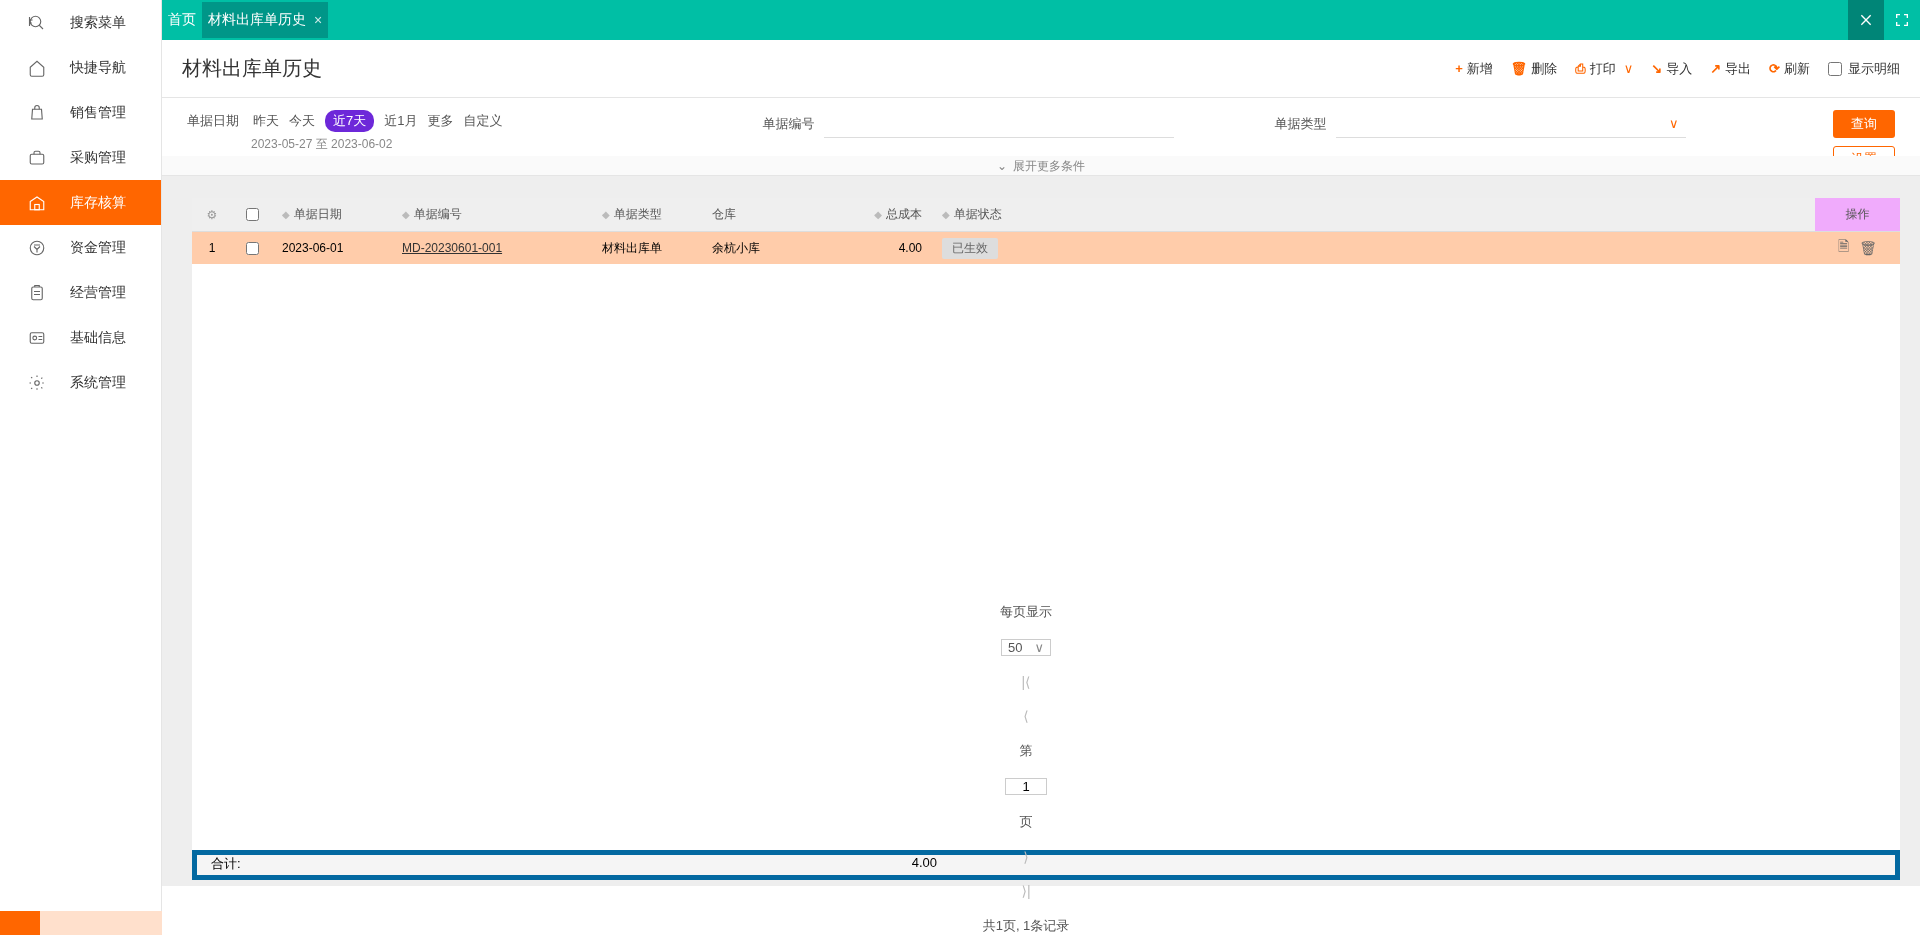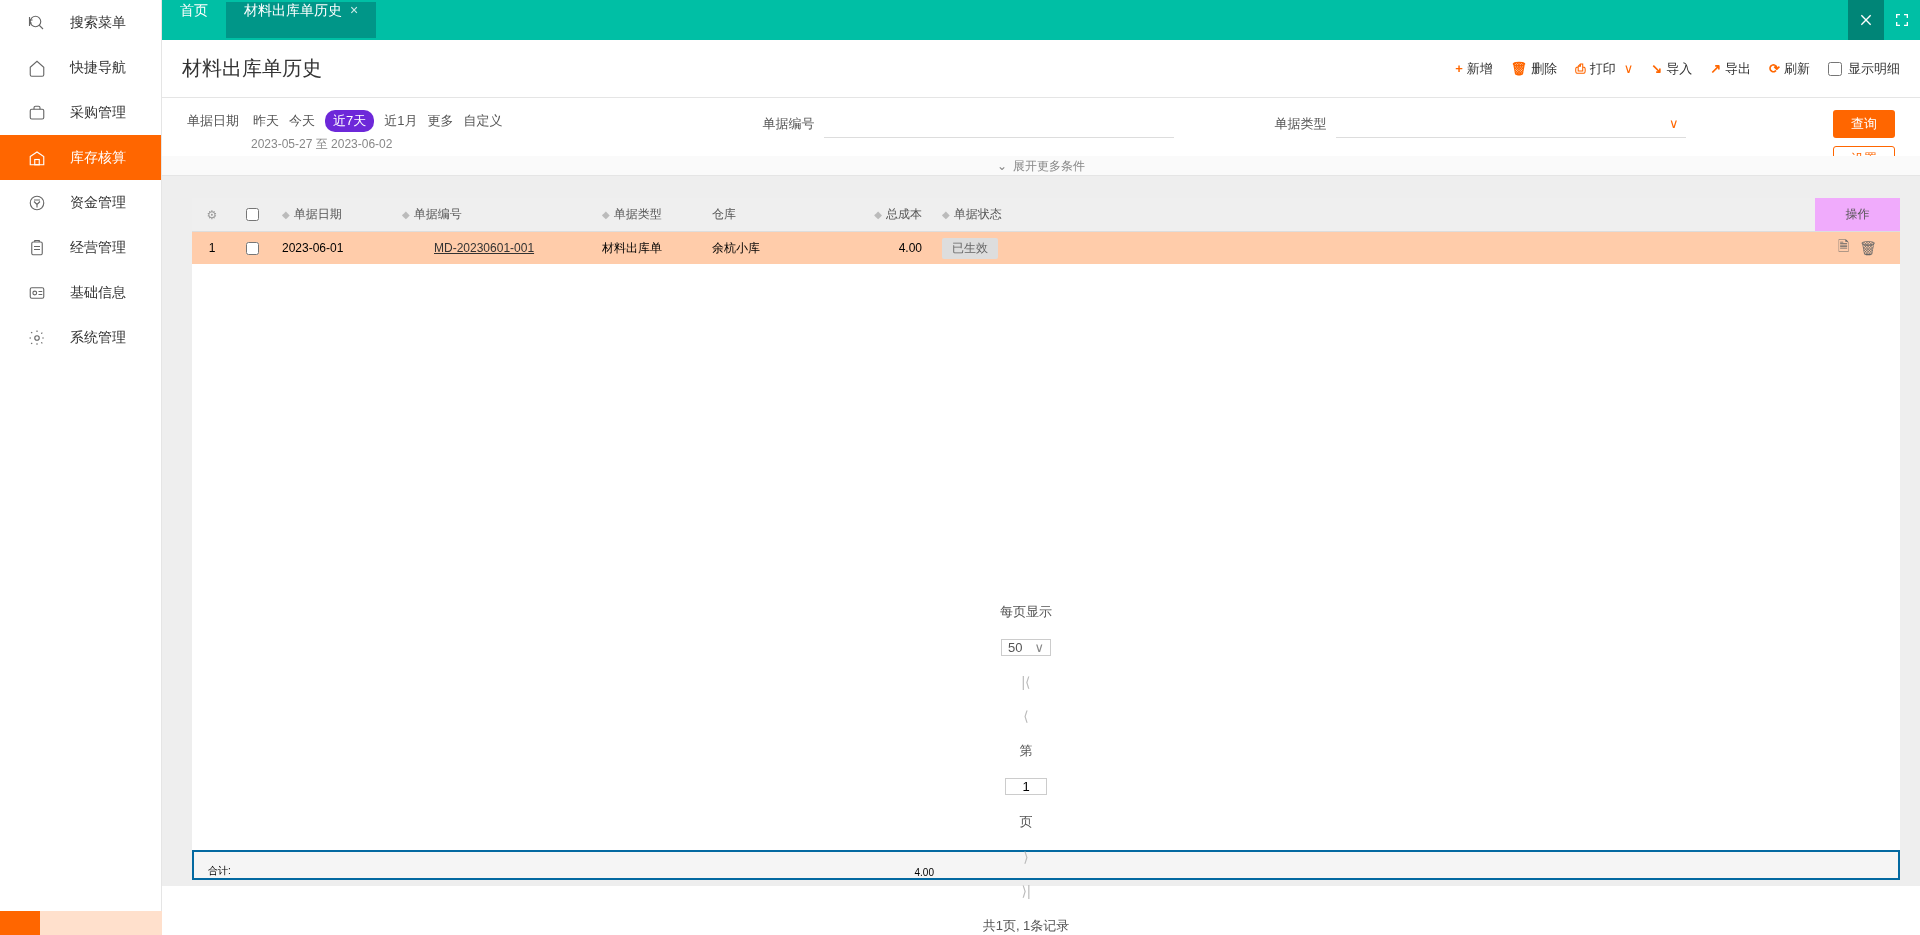--- a/index.html
+++ b/index.html
@@ -11,21 +11,21 @@
 .sidebar-item.active { background: #ff6600; color: #fff; }
 .sidebar-item .icon { width: 18px; height: 18px; display: inline-flex; align-items: center; justify-content: center; }
 .sidebar-item svg { width: 18px; height: 18px; stroke: #666; stroke-width: 1.5; fill: none; }
 .sidebar-item.active svg { stroke: #fff; }
 .sidebar-bottom { position: absolute; bottom: 0; left: 0; width: 162px; height: 24px; display: flex; }
 .sidebar-bottom-left { width: 40px; height: 24px; background: #ff6600; }
 .sidebar-bottom-right { flex: 1; height: 24px; background: #ffe0cc; }
 
 
 .tabs-bar { position: absolute; left: 162px; top: 0; right: 0; height: 40px; background: #00bfa5; display: flex; align-items: center; }
-.tab { height: 36px; display: flex; padding: 0 18px; color: #fff; font-size: 14px; cursor: pointer; gap: 8px; }
+.tab { height: 36px; display: flex; align-items: center; padding: 0 6px; color: #fff; font-size: 14px; cursor: pointer; gap: 8px; }
 .tab.active { background: #009688; }
 .tab-close { font-size: 14px; opacity: 0.8; cursor: pointer; }
 .tabs-bar-right { margin-left: auto; display: flex; align-items: center; }
 .tabs-bar-right .tab-icon-btn { width: 36px; height: 40px; display: flex; align-items: center; justify-content: center; color: #fff; cursor: pointer; }
 .tabs-bar-right .tab-icon-btn.dark { background: #008577; }
 .tabs-bar-right svg { width: 16px; height: 16px; stroke: #fff; stroke-width: 2; fill: none; }
 
 
 .page-header { position: absolute; left: 162px; top: 40px; right: 0; height: 58px; background: #fff; border-bottom: 1px solid #e5e5e5; display: flex; align-items: center; padding: 0 20px; }
 .page-title { font-size: 20px; color: #333; font-weight: 400; }
@@ -60,26 +60,26 @@
 .w-idx { width: 40px; justify-content: center; flex: 0 0 40px; }
 .w-date { width: 120px; flex: 0 0 120px; }
 .w-no { width: 200px; flex: 0 0 200px; }
 .w-type { width: 110px; flex: 0 0 110px; }
 .w-wh { width: 130px; flex: 0 0 130px; }
 .w-cost { width: 100px; flex: 0 0 100px; justify-content: flex-end; }
 .w-status { width: 170px; flex: 0 0 170px; }
 .w-op { width: 85px; flex: 0 0 85px; justify-content: center; position: absolute; right: 0; gap: 10px; }
 .sort-icon { color: #bbb; margin-right: 4px; font-size: 10px; line-height: 1; }
 .table-row { display: flex; height: 32px; align-items: center; font-size: 12px; background: #ffccaa; position: relative; }
-.table-row .td a { color: #333; text-decoration: underline; margin-left: 32px; }
+.table-row .td a { color: #333; text-decoration: underline; }
 .status-tag { background: #ddd; color: #666; padding: 2px 10px; border-radius: 2px; font-size: 12px; }
 .row-op-icon { color: #666; cursor: pointer; font-size: 14px; }
 
 
-.summary-row { position: absolute; left: 192px; right: 20px; bottom: 55px; height: 30px; background: #f5f5f5; border: 2px solid #0369a1; display: flex; align-items: flex-end; font-size: 10px; }
+.summary-row { position: absolute; left: 192px; right: 20px; bottom: 55px; height: 30px; background: #f5f5f5; border: 5px solid #0369a1; display: flex; align-items: flex-start; font-size: 13px; }
 
 
 .pagination { position: absolute; left: 162px; bottom: 0; right: 0; height: 50px; background: #fff; border-top: 1px solid #eee; display: flex; align-items: center; justify-content: flex-end; padding-right: 30px; gap: 18px; font-size: 13px; color: #555; flex-direction: column; }
 .pg-select { width: 50px; height: 26px; border: 1px solid #ccc; display: inline-flex; align-items: center; justify-content: space-between; padding: 0 6px; }
 .pg-btn { color: #bbb; cursor: pointer; font-size: 14px; }
 .pg-input { width: 42px; height: 26px; border: 1px solid #ccc; text-align: center; font-size: 13px; }
 </style>
 </head>
 <body>
 
@@ -96,20 +96,29 @@
       </span>
     <span>搜索菜单</span>
   </div>
   <div class="sidebar-item">
     <span class="icon">
         <svg viewBox="0 0 24 24">
           <path d="M3 11l9-8 9 8v10a2 2 0 0 1-2 2H5a2 2 0 0 1-2-2z"></path>
         </svg>
       </span>
     <span>快捷导航</span>
+  </div>
+  <div class="sidebar-item">
+    <span class="icon">
+        <svg viewBox="0 0 24 24">
+          <path d="M6 7h12l1 13H5z"></path>
+          <path d="M9 7V5a3 3 0 0 1 6 0v2"></path>
+        </svg>
+      </span>
+    <span>销售管理</span>
   </div>
   <div class="sidebar-item">
     <span class="icon">
         <svg viewBox="0 0 24 24">
           <rect x="3" y="7" width="18" height="13" rx="2"></rect>
           <path d="M8 7V5a2 2 0 0 1 2-2h4a2 2 0 0 1 2 2v2"></path>
         </svg>
       </span>
     <span>采购管理</span>
   </div>

